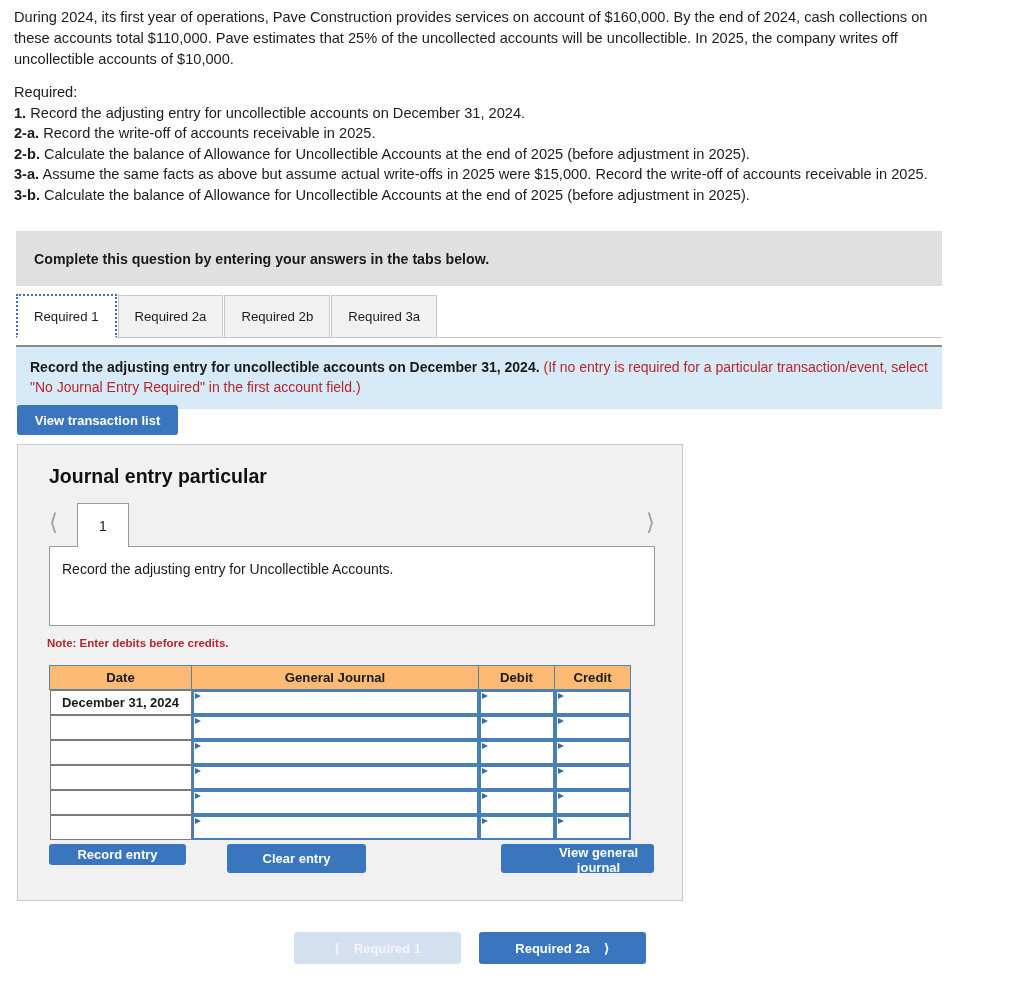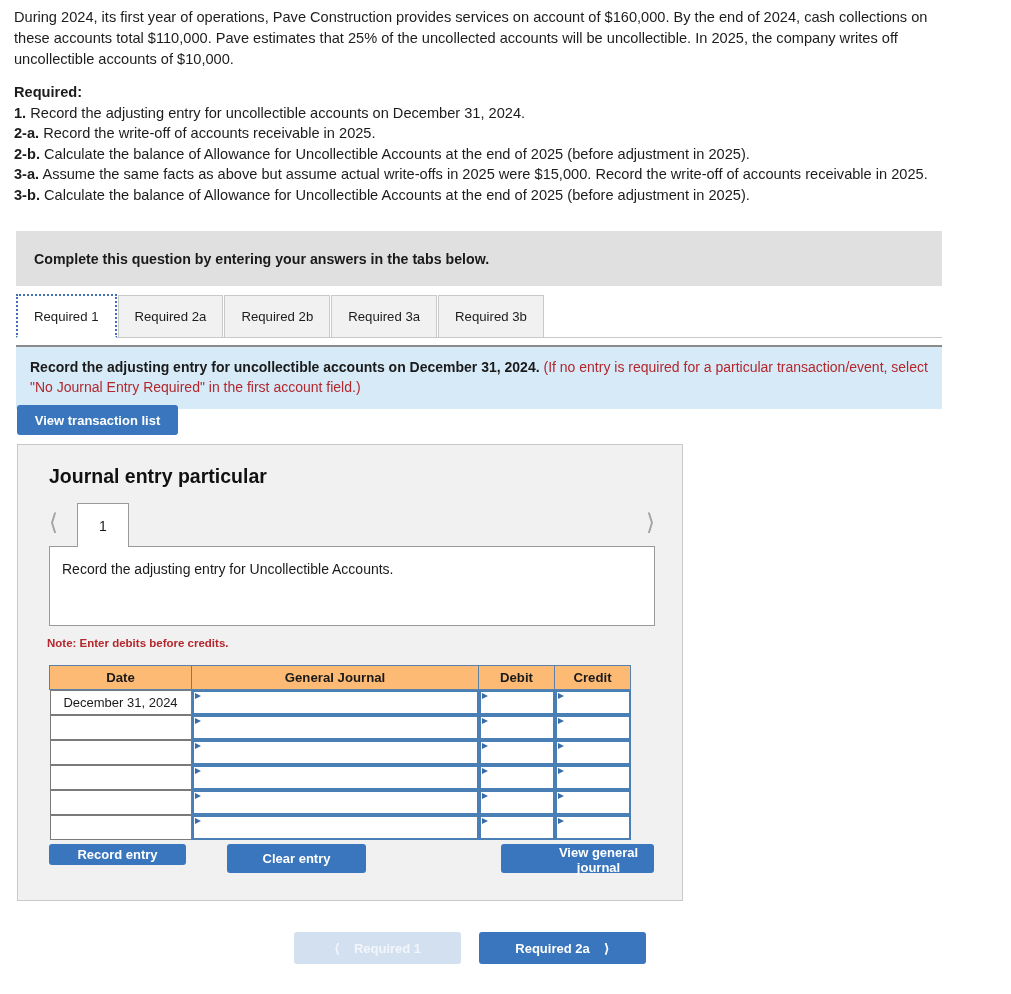--- a/index.html
+++ b/index.html
@@ -13,21 +13,21 @@
 
   
   .problem {
     position: absolute; left: 14px; top: 7px; width: 935px;
     font-size: 14.6px; line-height: 21px; color: #1c1c1c;
   }
   .required-block {
     position: absolute; left: 14px; top: 82px; width: 940px;
     font-size: 14.6px; line-height: 20.5px; color: #1c1c1c;
   }
-  .req-head { font-weight: bold; }
+  .req-head { font-weight: normal; }
   .req-line { }
   .req-line b { font-weight: bold; }
 
   
   .prompt-band {
     position: absolute; left: 16px; top: 231px; width: 926px; height: 55px;
     background: #e0e0e0;
     display: flex; align-items: center;
   }
   .prompt-band span {
@@ -142,21 +142,21 @@
 
   .c-date   { width: 142px; }
   .c-gj     { width: 287px; }
   .c-debit  { width: 76px; }
   .c-credit { width: 76px; }
 
   .cell-date {
     background: #ffffff; border: 1px solid #7a7a7a;
     height: 25px; text-align: center;
     font-size: 13px; color: #1a1a1a;
-    line-height: 24px; overflow: hidden; white-space: nowrap;
+    line-height: 24px; overflow: hidden; white-space: nowrap; font-weight: bold;
   }
   .cell-sel {
     background: #ffffff;
     border: 2px solid #4a7fb5;
     height: 25px; position: relative;
     cursor: pointer;
   }
   .cell-sel::before {
     content: ""; position: absolute; left: 1px; top: 1px;
     border-left: 6px solid #3a6da5;
@@ -214,23 +214,20 @@
       <span>Required 1</span>
     </div>
   <div class="tab">
       <span>Required 2a</span>
     </div>
   <div class="tab">
       <span>Required 2b</span>
     </div>
   <div class="tab">
       <span>Required 3a</span>
-    </div>
-  <div class="tab">
-      <span>Required 3b</span>
     </div>
 </div>
 
 <div class="instr-bar">
   <span class="main">Record the adjusting entry for uncollectible accounts on December 31, 2024.</span>
   <span class="note">(If no entry is required for a particular transaction/event, select "No Journal Entry Required" in the first account field.)</span>
 </div>
 
 <button class="btn-blue view-trans">View transaction list</button>
 

